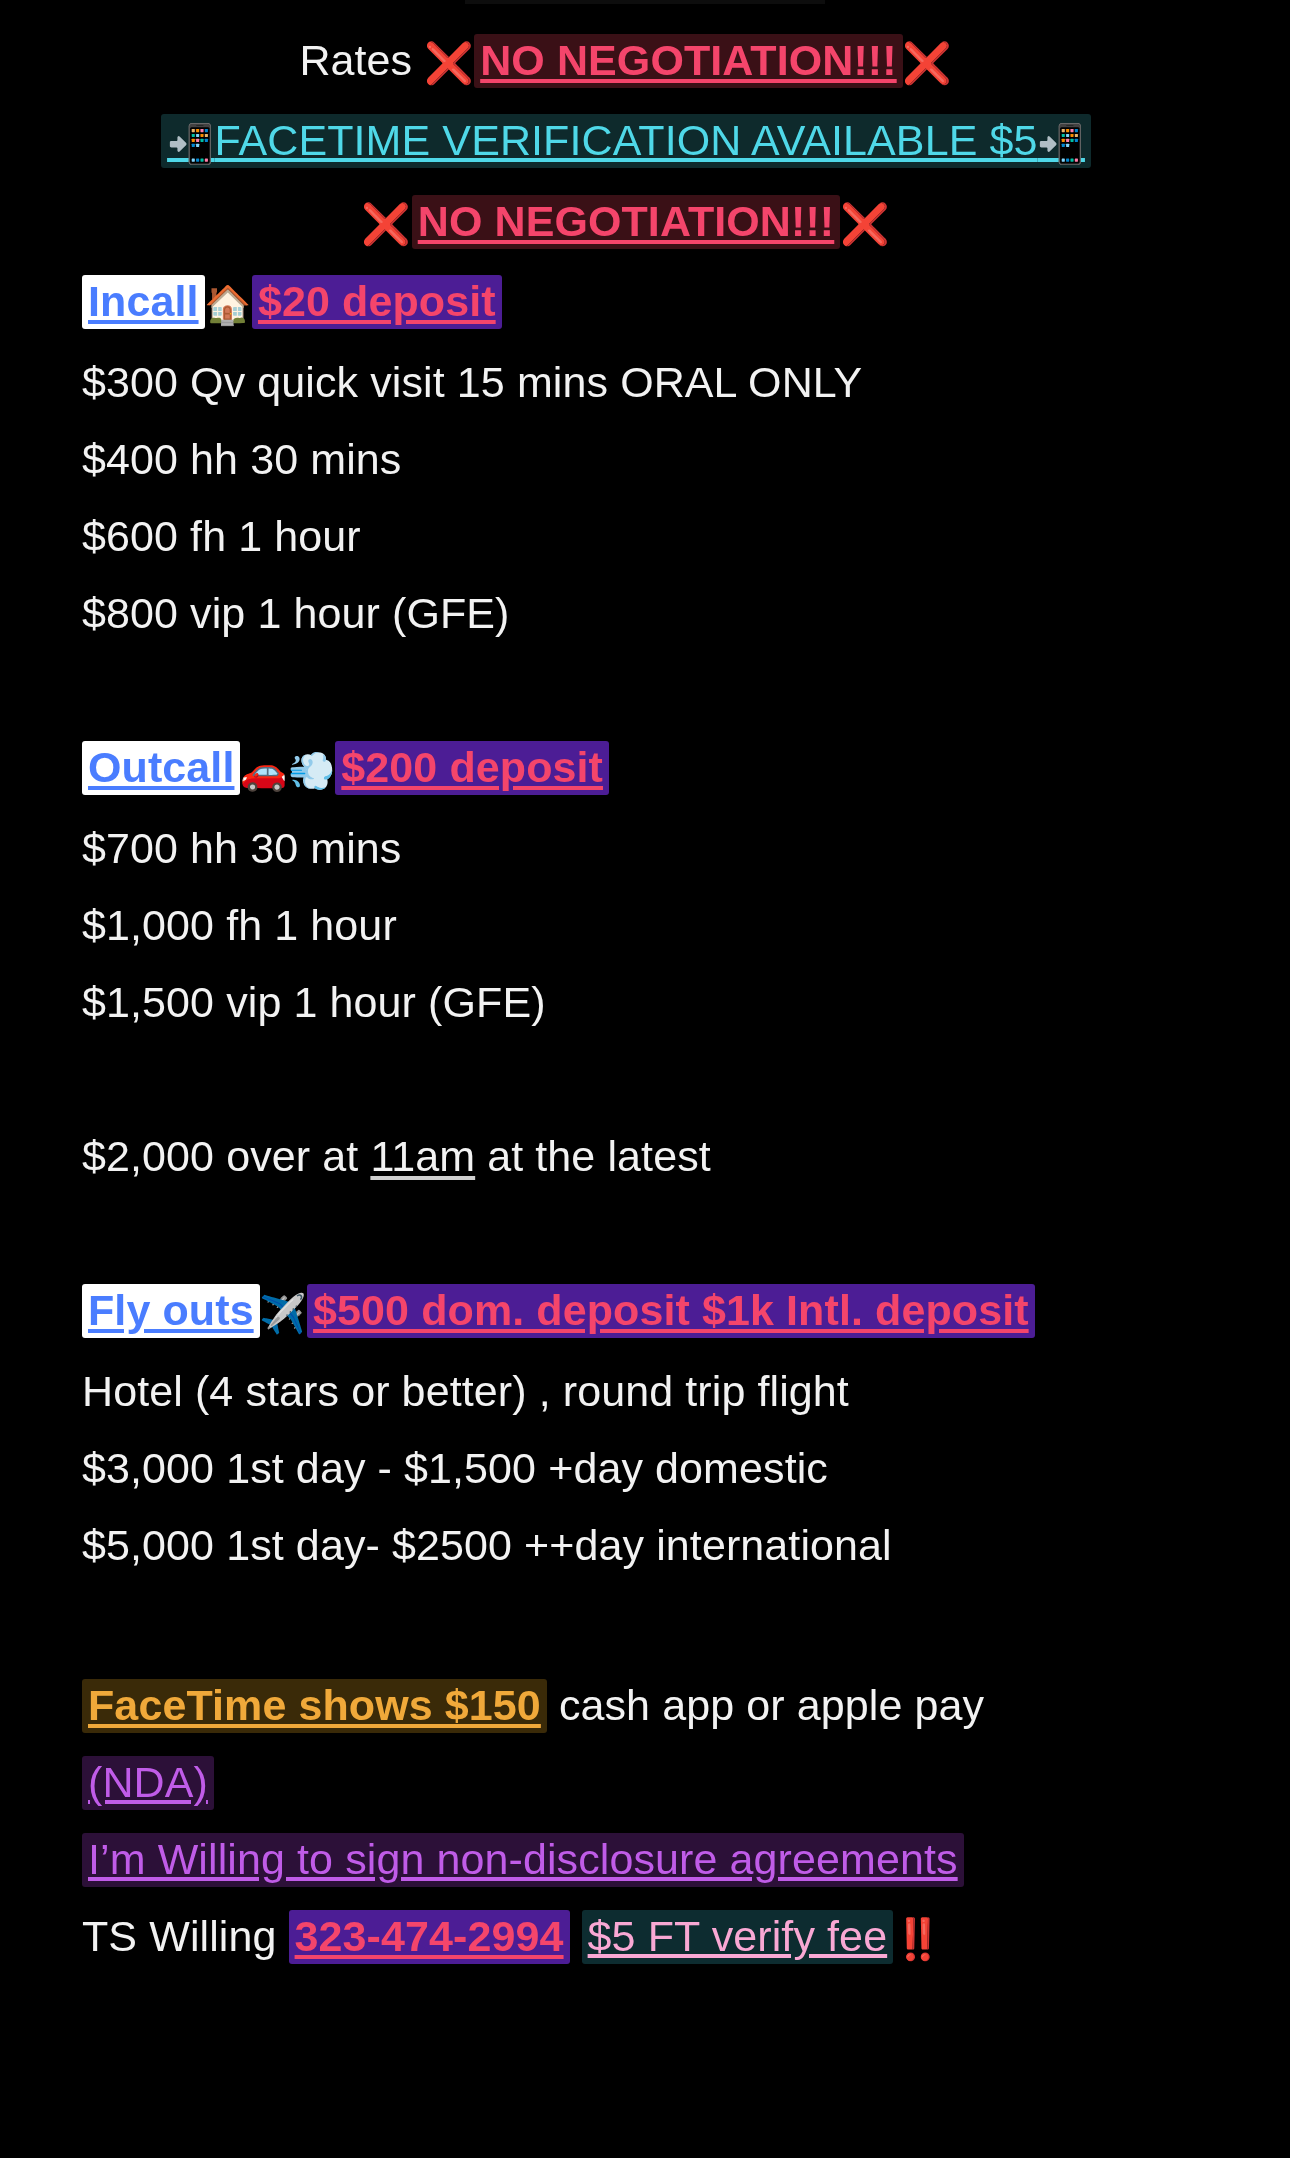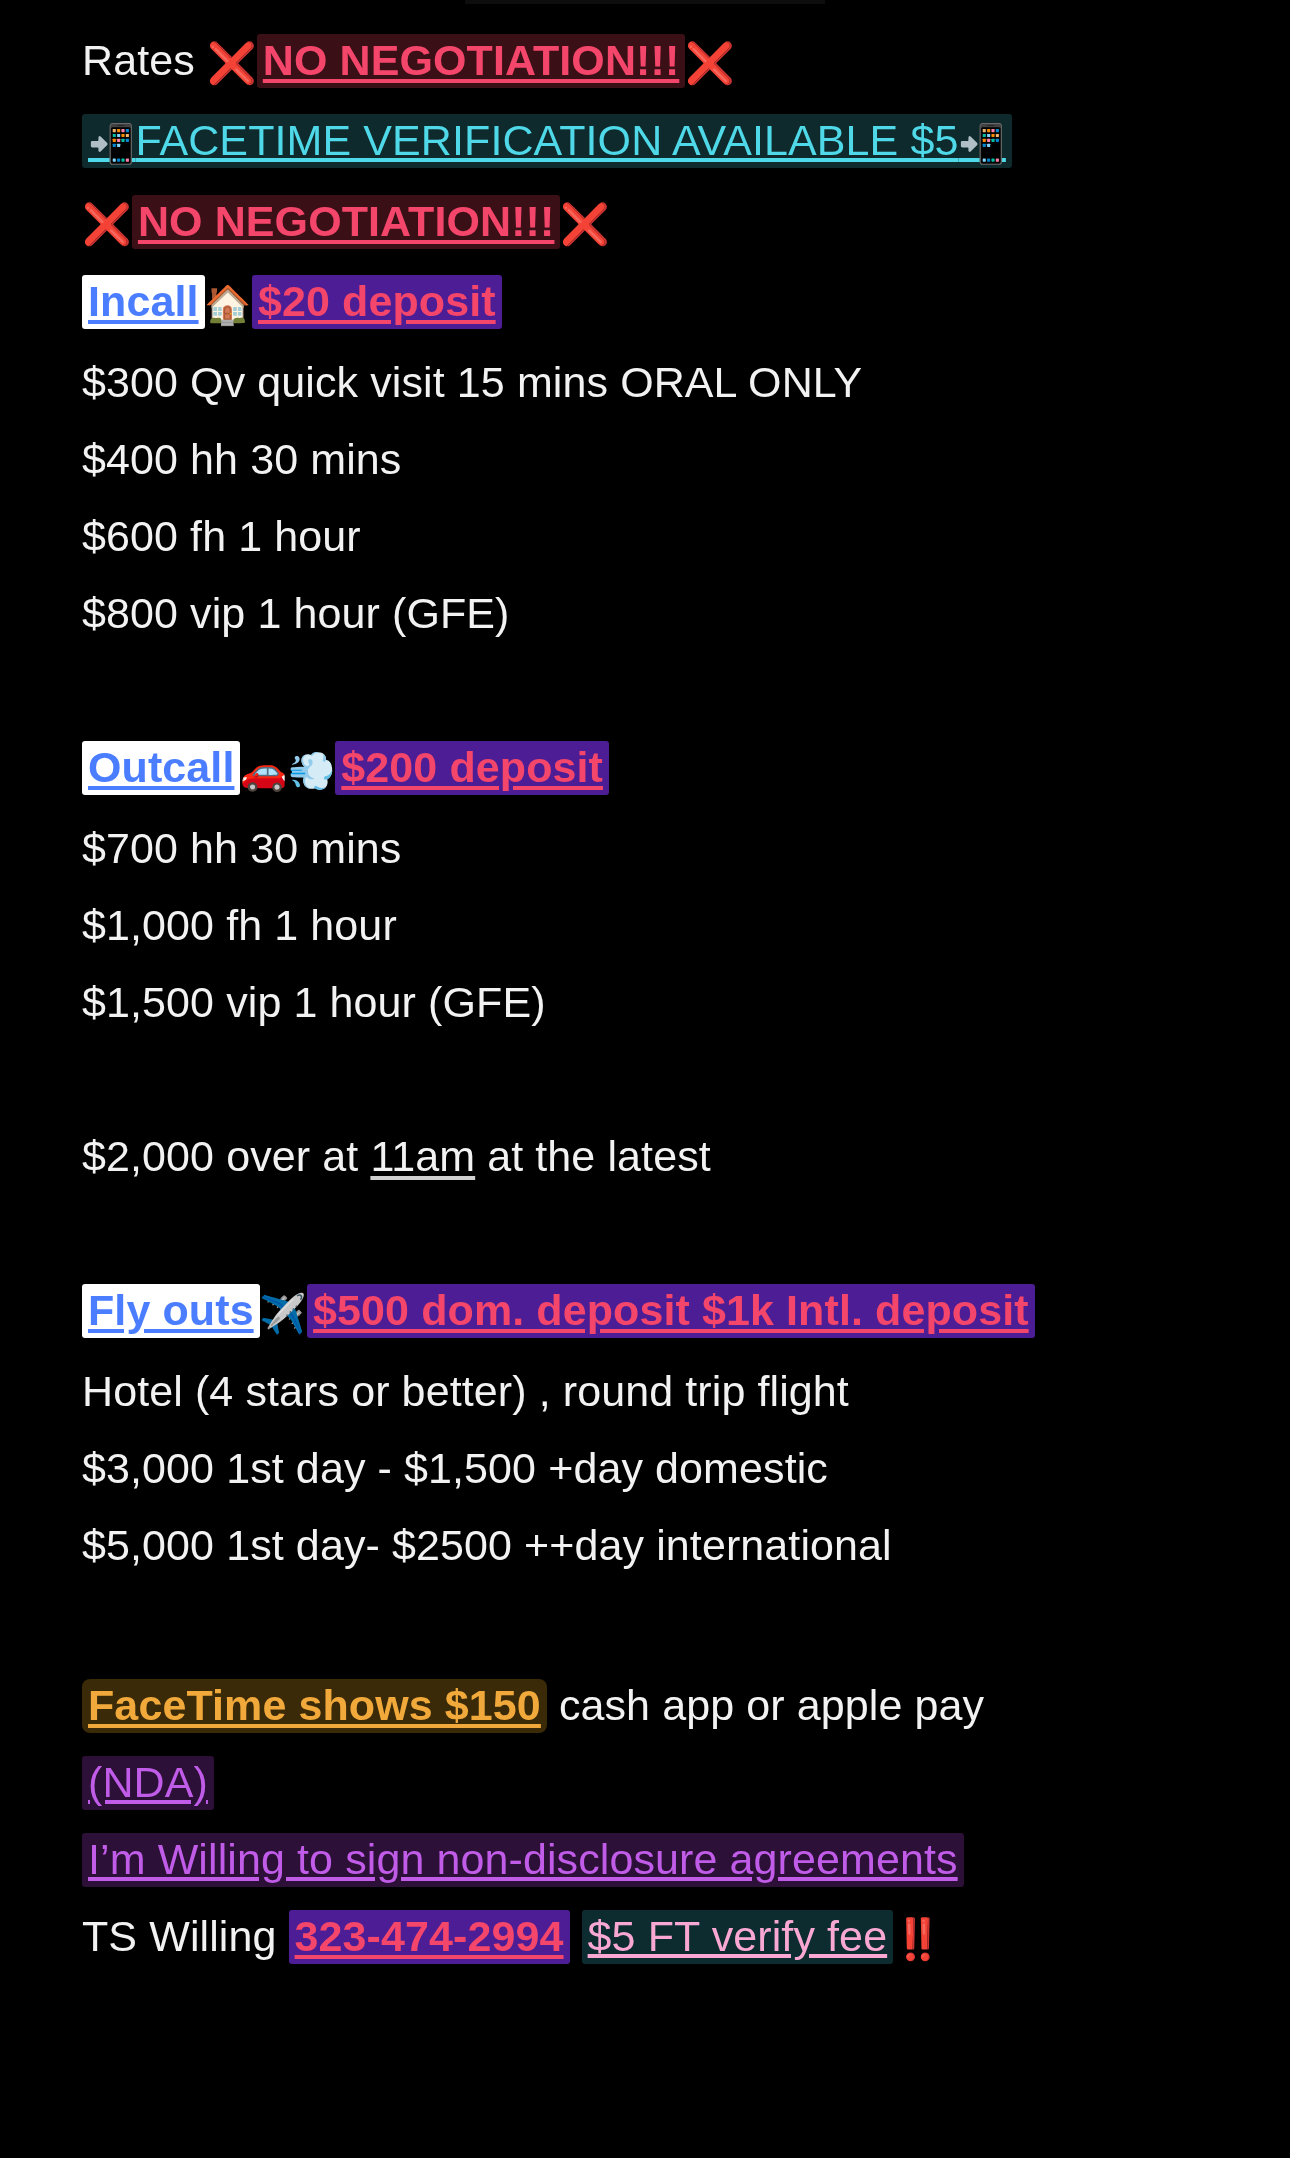--- a/index.html
+++ b/index.html
@@ -26,21 +26,21 @@
     padding: 18px 60px 40px 82px;
     box-sizing: border-box;
   }
   .line {
     font-size: 43px;
     line-height: 77px;
     white-space: nowrap;
     letter-spacing: 0.1px;
   }
   .center {
-    text-align: left;
+    text-align: center;
     padding-right: 60px;
   }
   .spacer {
     height: 77px;
   }
   .spacer-sm {
     height: 6px;
   }
 
   
@@ -76,21 +76,20 @@
     text-underline-offset: 4px;
     text-decoration-color: #4a7dff;
   }
   .hl-orange {
     background: #3a2a08;
     color: #f0a93a;
     font-weight: bold;
     text-decoration: underline;
     text-underline-offset: 4px;
     text-decoration-color: #f0a93a;
-    border-radius: 8px;
   }
   .hl-purple {
     background: #2c1038;
     color: #c05ce8;
   }
   .hl-teal {
     background: #0d2c30;
     color: #f9a8d4;
   }
   .underline-plain {

